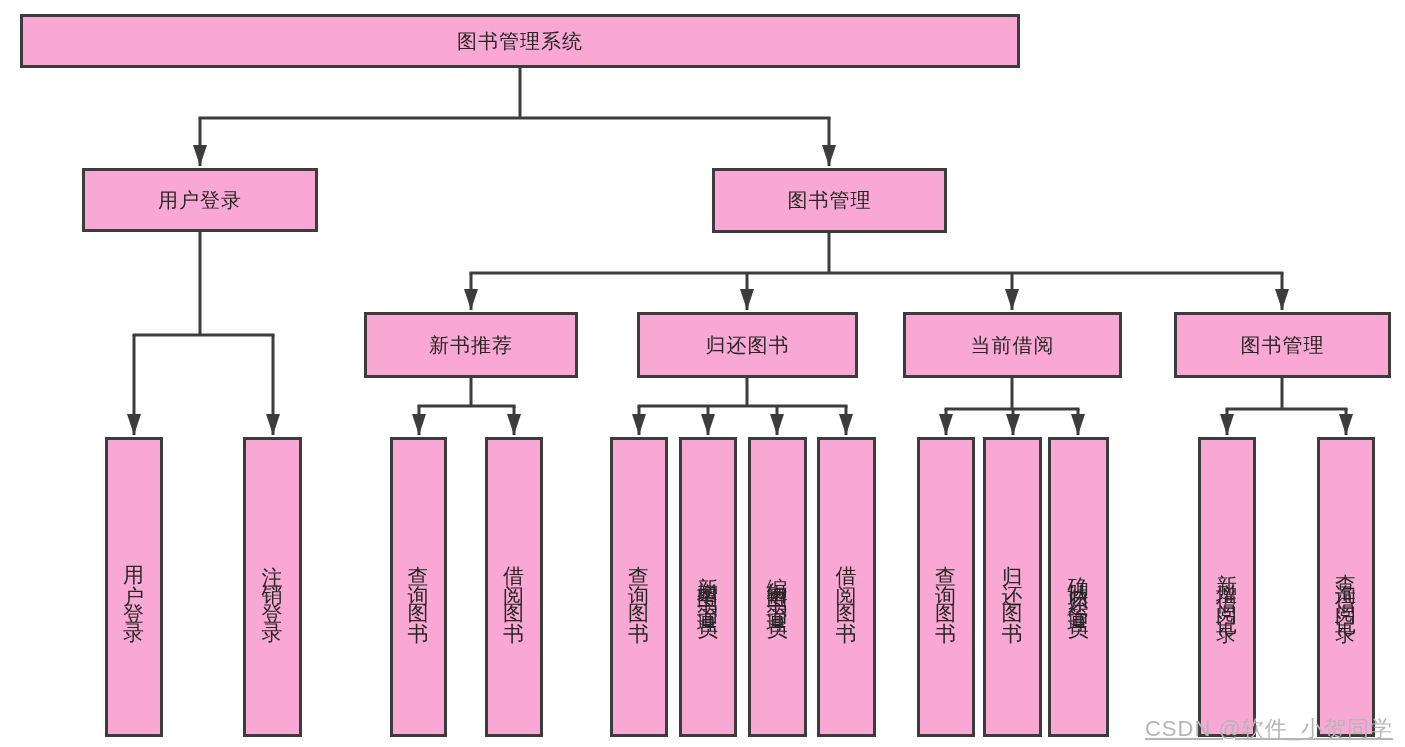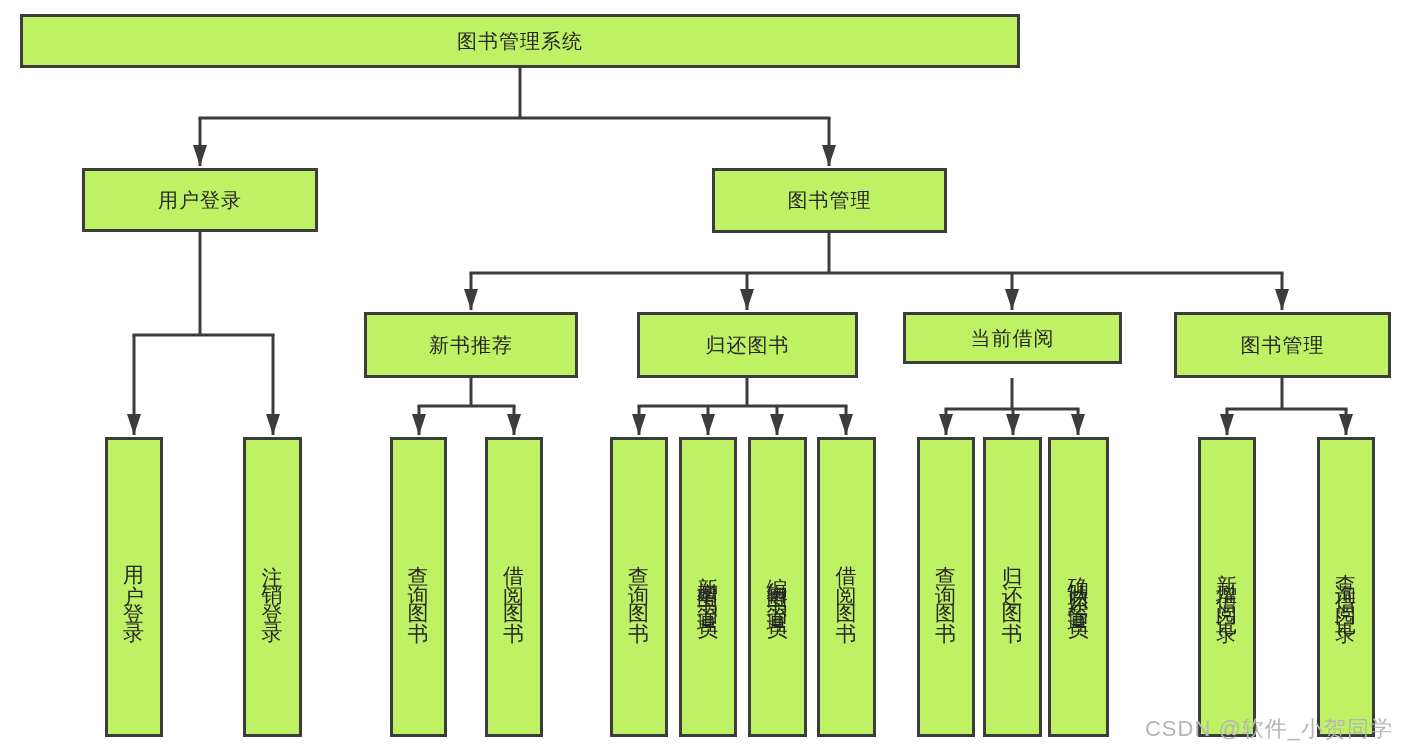--- a/index.html
+++ b/index.html
@@ -7,21 +7,21 @@
     position:relative;
     width:1405px;height:747px;
     background:#ffffff;
     font-family:"Liberation Sans","DejaVu Sans",sans-serif;
     overflow:hidden;
   }
   .connectors{position:absolute;left:0;top:0;z-index:1;}
   .box{
     position:absolute;
     box-sizing:border-box;
-    background:#bef264;
+    background:#f9a8d4;
     border:3px solid #3c3c3c;
     display:flex;
     align-items:center;
     justify-content:center;
     font-size:20px;
     color:#262626;
     z-index:2;
     letter-spacing:1px;
     white-space:nowrap;
   }
@@ -34,20 +34,21 @@
   }
   .watermark{
     position:absolute;
     right:12px;
     bottom:3px;
     font-size:22px;
     color:#b5b5b5;
     letter-spacing:1px;
     z-index:5;
     white-space:nowrap;
+    text-decoration:underline;
   }
 </style>
 </head>
 <body>
 
 <div class="canvas">
 
   <svg class="connectors" width="1405" height="747" viewBox="0 0 1405 747">
     <defs>
       <marker id="arrow" markerUnits="userSpaceOnUse" markerWidth="24" markerHeight="18" refX="21" refY="7" orient="auto">
@@ -98,21 +99,21 @@
     </g>
   </svg>
 
   <div class="box" style="left:20px;top:14px;width:1000px;height:54px">图书管理系统</div>
 
   <div class="box" style="left:82px;top:168px;width:236px;height:64px">用户登录</div>
   <div class="box" style="left:712px;top:168px;width:235px;height:65px">图书管理</div>
 
   <div class="box" style="left:364px;top:312px;width:214px;height:66px">新书推荐</div>
   <div class="box" style="left:637px;top:312px;width:221px;height:66px">归还图书</div>
-  <div class="box" style="left:903px;top:312px;width:219px;height:52px">当前借阅</div>
+  <div class="box" style="left:903px;top:312px;width:219px;height:66px">当前借阅</div>
   <div class="box" style="left:1174px;top:312px;width:217px;height:66px">图书管理</div>
 
   <div class="box vbox" style="left: 105px; top: 437px; width: 58px; height: 300px; letter-spacing: 19px;">用户登录</div>
   <div class="box vbox" style="left: 243px; top: 437px; width: 59px; height: 300px; letter-spacing: 19px;">注销登录</div>
 
   <div class="box vbox" style="left: 390px; top: 437px; width: 57px; height: 300px; letter-spacing: 19px;">查询图书</div>
   <div class="box vbox" style="left: 485px; top: 437px; width: 58px; height: 300px; letter-spacing: 19px;">借阅图书</div>
 
   <div class="box vbox" style="left: 610px; top: 437px; width: 58px; height: 300px; letter-spacing: 19px;">查询图书</div>
   <div class="box vbox" style="left: 679px; top: 437px; width: 58px; height: 300px; letter-spacing: 6px;">新增图书（管理员）</div>

